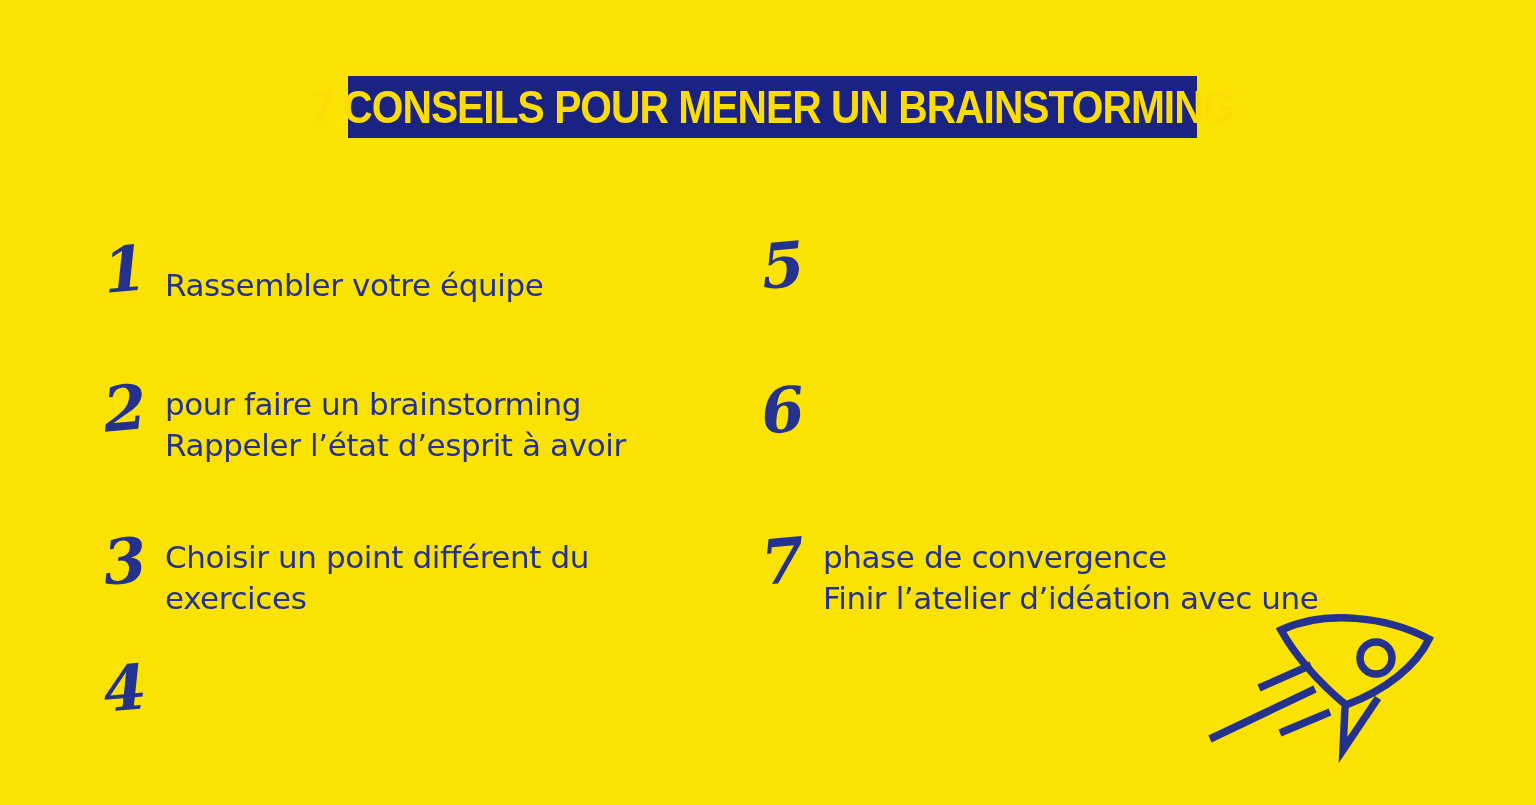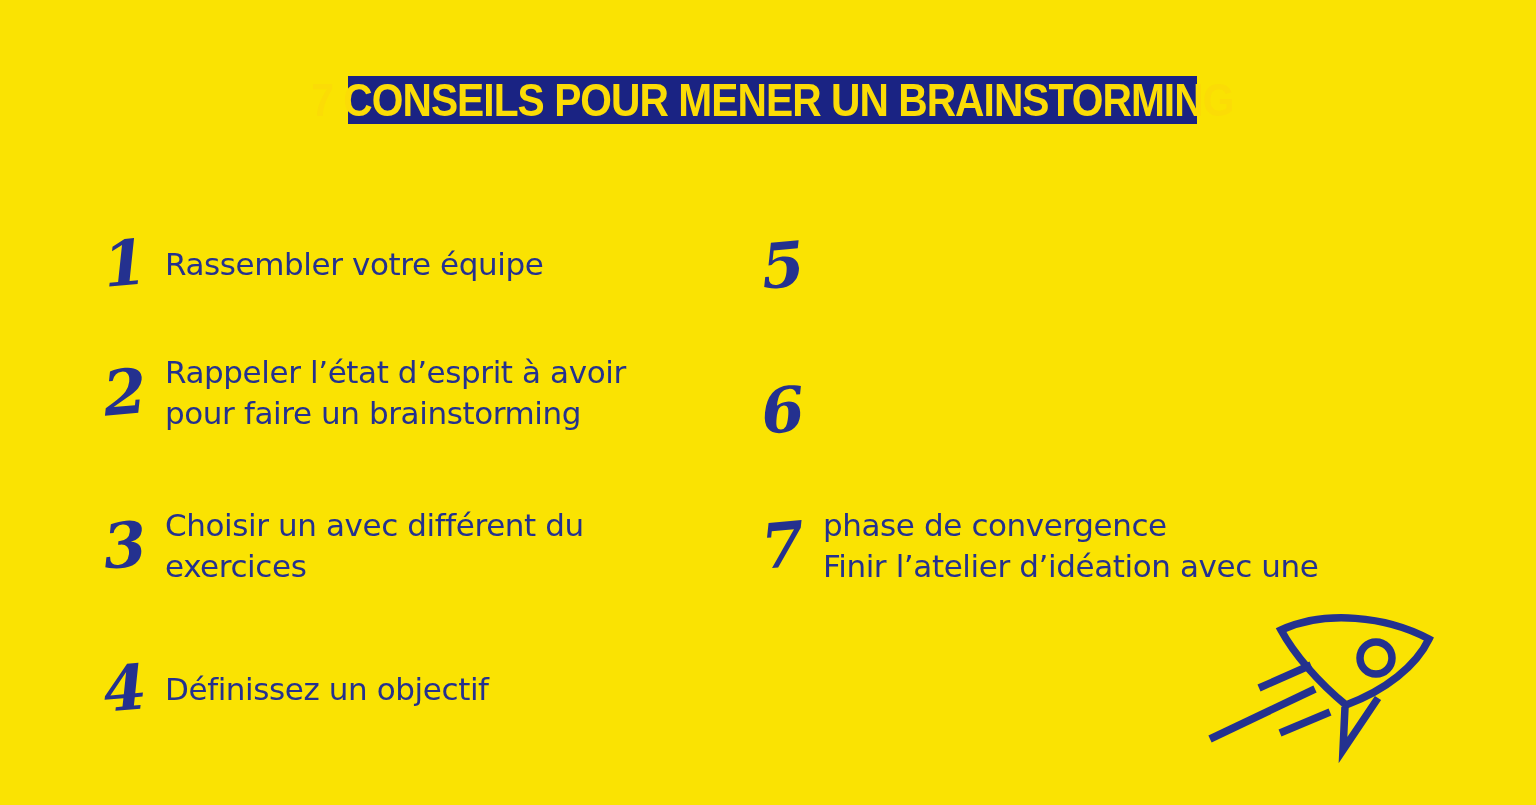--- a/index.html
+++ b/index.html
@@ -5,21 +5,21 @@
   html,body{margin:0;padding:0;}
   body{
     width:1536px;height:805px;overflow:hidden;
     background:var(--background,#FAE302);
     font-family:"DejaVu Sans",sans-serif;
   }
   .canvas{position:relative;width:1536px;height:805px;background:var(--background,#FAE302);}
 
   
   .banner{
-    position:absolute;left:348px;top:76px;width:849px;height:48px;
+    position:absolute;left:348px;top:76px;width:849px;height:62px;
     background:var(--banner_bg,#1A2383);
     display:flex;align-items:center;justify-content:center;
   }
   .title{
     margin:0;
     font-family:"Liberation Sans",sans-serif;
     font-weight:bold;
     font-size:42px;
     letter-spacing:-1px;
     color:var(--banner_text,#FBDC06);
@@ -34,21 +34,21 @@
   }
   .num{
     width:56px;flex:0 0 56px;
     display:flex;align-items:center;justify-content:center;
     font-family:"DejaVu Serif",serif;
     font-style:italic;font-weight:bold;
     font-size:62px;line-height:1;
     color:var(--ink,#24318F);
     transform:rotate(-5deg);
   }
-  .lines{margin-left:12px;}
+  .lines{margin-left:12px;margin-top:32px;}
   .line{
     font-size:31px;line-height:41px;letter-spacing:-0.4px;
     color:var(--ink,#24318F);
     white-space:nowrap;
   }
   .tip1{left:97px;top:233px;}
   .tip2{left:97px;top:352px;}
   .tip3{left:97px;top:505px;}
   .tip4{left:97px;top:658px;}
   .tip5{left:755px;top:235px;}
@@ -74,38 +74,35 @@
   <section class="tip tip1">
     <span class="num">1</span>
     <div class="lines">
       <div class="line">Rassembler votre équipe</div>
     </div>
   </section>
 
   <section class="tip tip2">
     <span class="num">2</span>
     <div class="lines">
+      <div class="line">pour faire un brainstorming</div>
       <div class="line">Rappeler l’état d’esprit à avoir</div>
-      <div class="line">pour faire un brainstorming</div>
     </div>
   </section>
 
   <section class="tip tip3">
     <span class="num">3</span>
     <div class="lines">
-      <div class="line">Choisir un avec différent du</div>
+      <div class="line">Choisir un point différent du</div>
       <div class="line">exercices</div>
     </div>
   </section>
 
   <section class="tip tip4">
     <span class="num">4</span>
-    <div class="lines">
-      <div class="line">Définissez un objectif</div>
-    </div>
   </section>
 
   <section class="tip tip5">
     <span class="num">5</span>
     <div class="lines">
     </div>
   </section>
 
   <section class="tip tip6">
     <span class="num">6</span>

